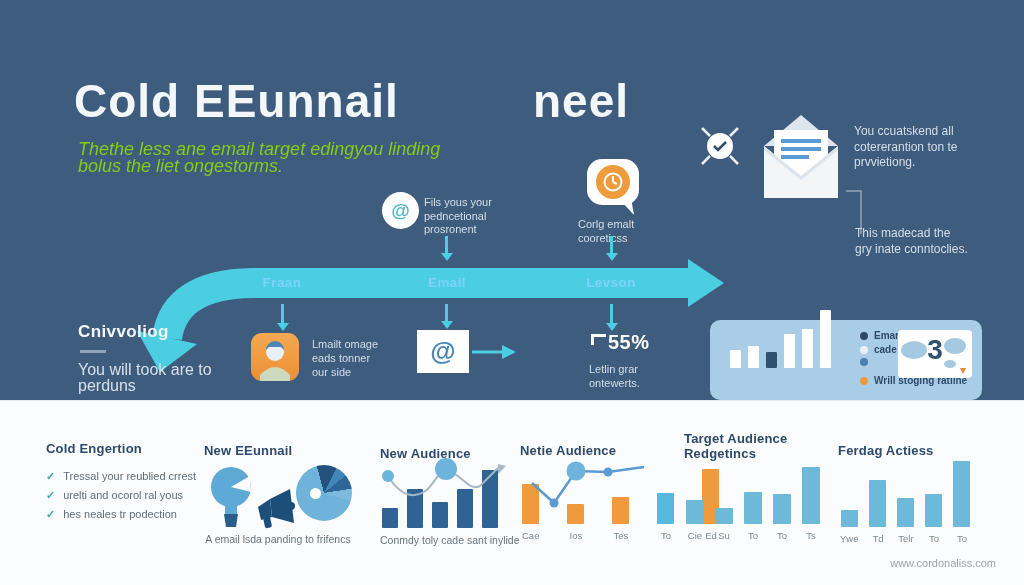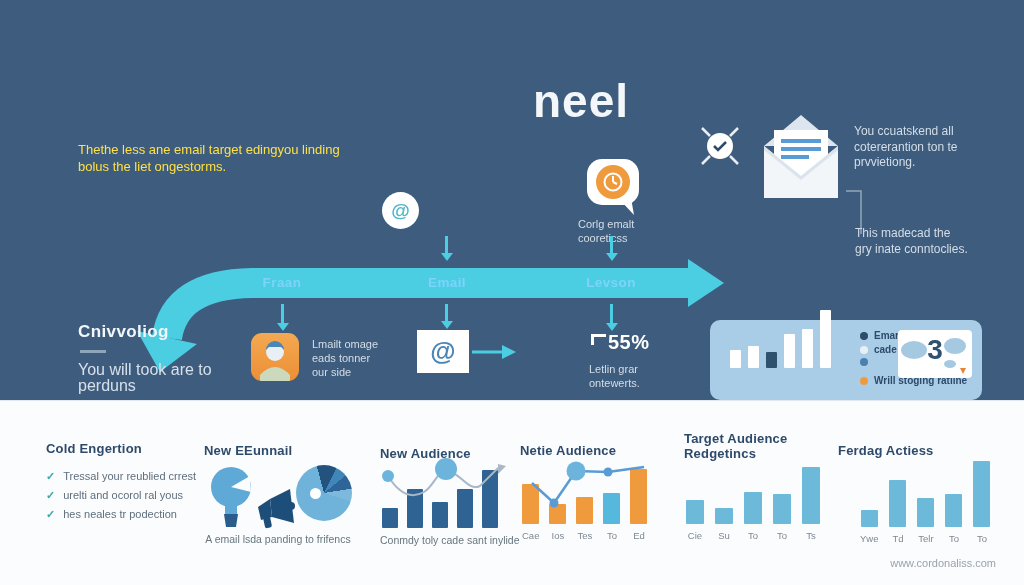--- a/index.html
+++ b/index.html
@@ -4,21 +4,21 @@
 <style>
   * { margin:0; padding:0; box-sizing:border-box; }
   html,body { width:1024px; height:585px; }
   body { font-family:"Liberation Sans", sans-serif; position:relative; overflow:hidden; background:#3e5c7d; }
   #stage { position:absolute; inset:0; width:1024px; height:585px; }
 
   
   .hero { position:absolute; left:0; top:0; width:1024px; height:400px; background:#3e5c7d; }
   .title-main { position:absolute; left:74px; top:74px; font-size:46px; font-weight:800; color:#f3f7fa; letter-spacing:1px; }
   .title-right { position:absolute; left:533px; top:74px; font-size:46px; font-weight:800; color:#f3f7fa; letter-spacing:1px; }
-  .subtitle { position:absolute; left:78px; top:141px; font-size:13px; color:#fde047; line-height:17px; }
+  .subtitle { position:absolute; left:78px; top:141px; font-size:18px; color:#84cc16; line-height:17px;font-style:italic; }
   .note { position:absolute; font-size:12px; color:#d4dee8; line-height:15.5px; }
   .hero-art { position:absolute; left:0; top:0; width:1024px; height:400px; pointer-events:none; }
   .band-label { position:absolute; top:275px; width:80px; text-align:center; font-size:13.5px; font-weight:bold; color:#7dd3fc; letter-spacing:.4px; z-index:3; }
   .varrow { position:absolute; width:3px; background:#4bcde2; z-index:2; }
   .varrow::after { content:""; position:absolute; bottom:-7px; left:-4.5px; border-left:6px solid transparent; border-right:6px solid transparent; border-top:8px solid #4bcde2; }
 
   .at-circle { position:absolute; left:382px; top:192px; width:37px; height:37px; border-radius:50%; background:#ffffff; display:flex; align-items:center; justify-content:center; font-size:19px; font-weight:bold; color:#4fb6c9; }
   .chat-icon { position:absolute; left:585px; top:157px; }
   .person-icon { position:absolute; left:251px; top:333px; width:48px; height:48px; border-radius:11px; background:linear-gradient(#f3a952,#ec8f35); overflow:hidden; }
   .at-box { position:absolute; left:417px; top:330px; width:52px; height:43px; background:#ffffff; display:flex; align-items:center; justify-content:center; font-size:26px; font-weight:bold; color:#4a86b8; }
@@ -53,23 +53,23 @@
   .check-row { display:flex; align-items:flex-start; margin-bottom:6px; }
   .check-mark { color:#3fa9a5; font-size:11px; font-weight:bold; margin-right:8px; }
   .check-text { font-size:11px; color:#5f6f7d; line-height:13px; }
   .caption { font-size:10.5px; color:#66757f; }
 
   .chart { display:flex; align-items:flex-end; position:relative; }
   .chart-col { display:flex; flex-direction:column; justify-content:flex-end; align-items:center; }
   .chart-bar { border-radius:1px; }
   .chart-label { font-size:9.5px; color:#7d8894; margin-top:6px; }
   #chart-c3 { gap:9px; } #chart-c3 .chart-bar { width:16px; }
-  #chart-c4 { gap:10px; } #chart-c4 .chart-bar { width:17px; }
+  #chart-c4 { gap:28px; } #chart-c4 .chart-bar { width:17px; }
   #chart-c5 { gap:11px; } #chart-c5 .chart-bar { width:18px; }
-  #chart-c6 { gap:11px;margin-left:20px; } #chart-c6 .chart-bar { width:17px; }
+  #chart-c6 { gap:11px; } #chart-c6 .chart-bar { width:17px; }
   .overlay-svg { position:absolute; pointer-events:none; }
 
   .pie-icon { width:56px; height:56px; border-radius:50%;
     background:conic-gradient(from -15deg, #24527e 0deg 42deg, #4186b8 42deg 66deg, #2d6598 66deg 96deg, #7db9dd 96deg 122deg, #6fb3da 122deg 360deg); position:relative; }
   .pie-dot { position:absolute; left:14px; top:23px; width:11px; height:11px; border-radius:50%; background:#ffffff; }
 
   .footer-url { position:absolute; right:28px; bottom:16px; font-size:11px; color:#99a3ac; }
 </style>
 </head>
 <body>
@@ -78,20 +78,21 @@
 
   <div class="hero">
 
     <svg class="hero-art" width="1024" height="400" viewBox="0 0 1024 400">
       <path d="M 167 338 C 172 302 200 284 252 283 L 688 283" fill="none" stroke="#4bcde2" stroke-width="30"></path>
       <polygon points="688,259 688,307 724,283" fill="#4bcde2"></polygon>
       <polygon points="160,372 137,331 197,344" fill="#4bcde2"></polygon>
       <path d="M 846 191 H 861 V 234" fill="none" stroke="#93a6b8" stroke-width="1.5"></path>
     </svg>
 
+    <div class="title-main">Cold EEunnail</div>
     <div class="title-right">neel</div>
     <div class="subtitle">
       <div>Thethe less ane email target edingyou linding</div>
       <div>bolus the liet ongestorms.</div>
     </div>
 
     <svg style="position:absolute;left:694px;top:120px" width="52" height="52" viewBox="0 0 52 52">
       <line x1="8" y1="8" x2="16" y2="16" stroke="#e8eef4" stroke-width="2.5"></line>
       <line x1="44" y1="8" x2="36" y2="16" stroke="#e8eef4" stroke-width="2.5"></line>
       <line x1="8" y1="44" x2="16" y2="36" stroke="#e8eef4" stroke-width="2.5"></line>
@@ -114,20 +115,25 @@
       <div>You ccuatskend all</div>
       <div>cotererantion ton te</div>
       <div>prvvietiong.</div>
     </div>
     <div class="note" style="left:855px;top:226px">
       <div>This madecad the</div>
       <div>gry inate conntoclies.</div>
     </div>
 
     <div class="at-circle">@</div>
+    <div class="note" style="left:424px;top:196px;font-size:11px;line-height:13.5px">
+      <div>Fils yous your</div>
+      <div>pedncetional</div>
+      <div>prosronent</div>
+    </div>
 
     <svg class="chat-icon" width="58" height="60" viewBox="0 0 58 60">
       <rect x="2" y="2" width="52" height="46" rx="15" fill="#ffffff"></rect>
       <polygon points="36,44 49,58 46,41" fill="#ffffff"></polygon>
       <circle cx="28" cy="25" r="17" fill="#f09a3e"></circle>
       <circle cx="28" cy="25" r="8.5" fill="none" stroke="#ffffff" stroke-width="2"></circle>
       <line x1="28" y1="25" x2="28" y2="19" stroke="#ffffff" stroke-width="2"></line>
       <line x1="28" y1="25" x2="32" y2="27" stroke="#ffffff" stroke-width="2"></line>
     </svg>
     <div class="note" style="left:578px;top:218px;font-size:11px;line-height:13.5px">

